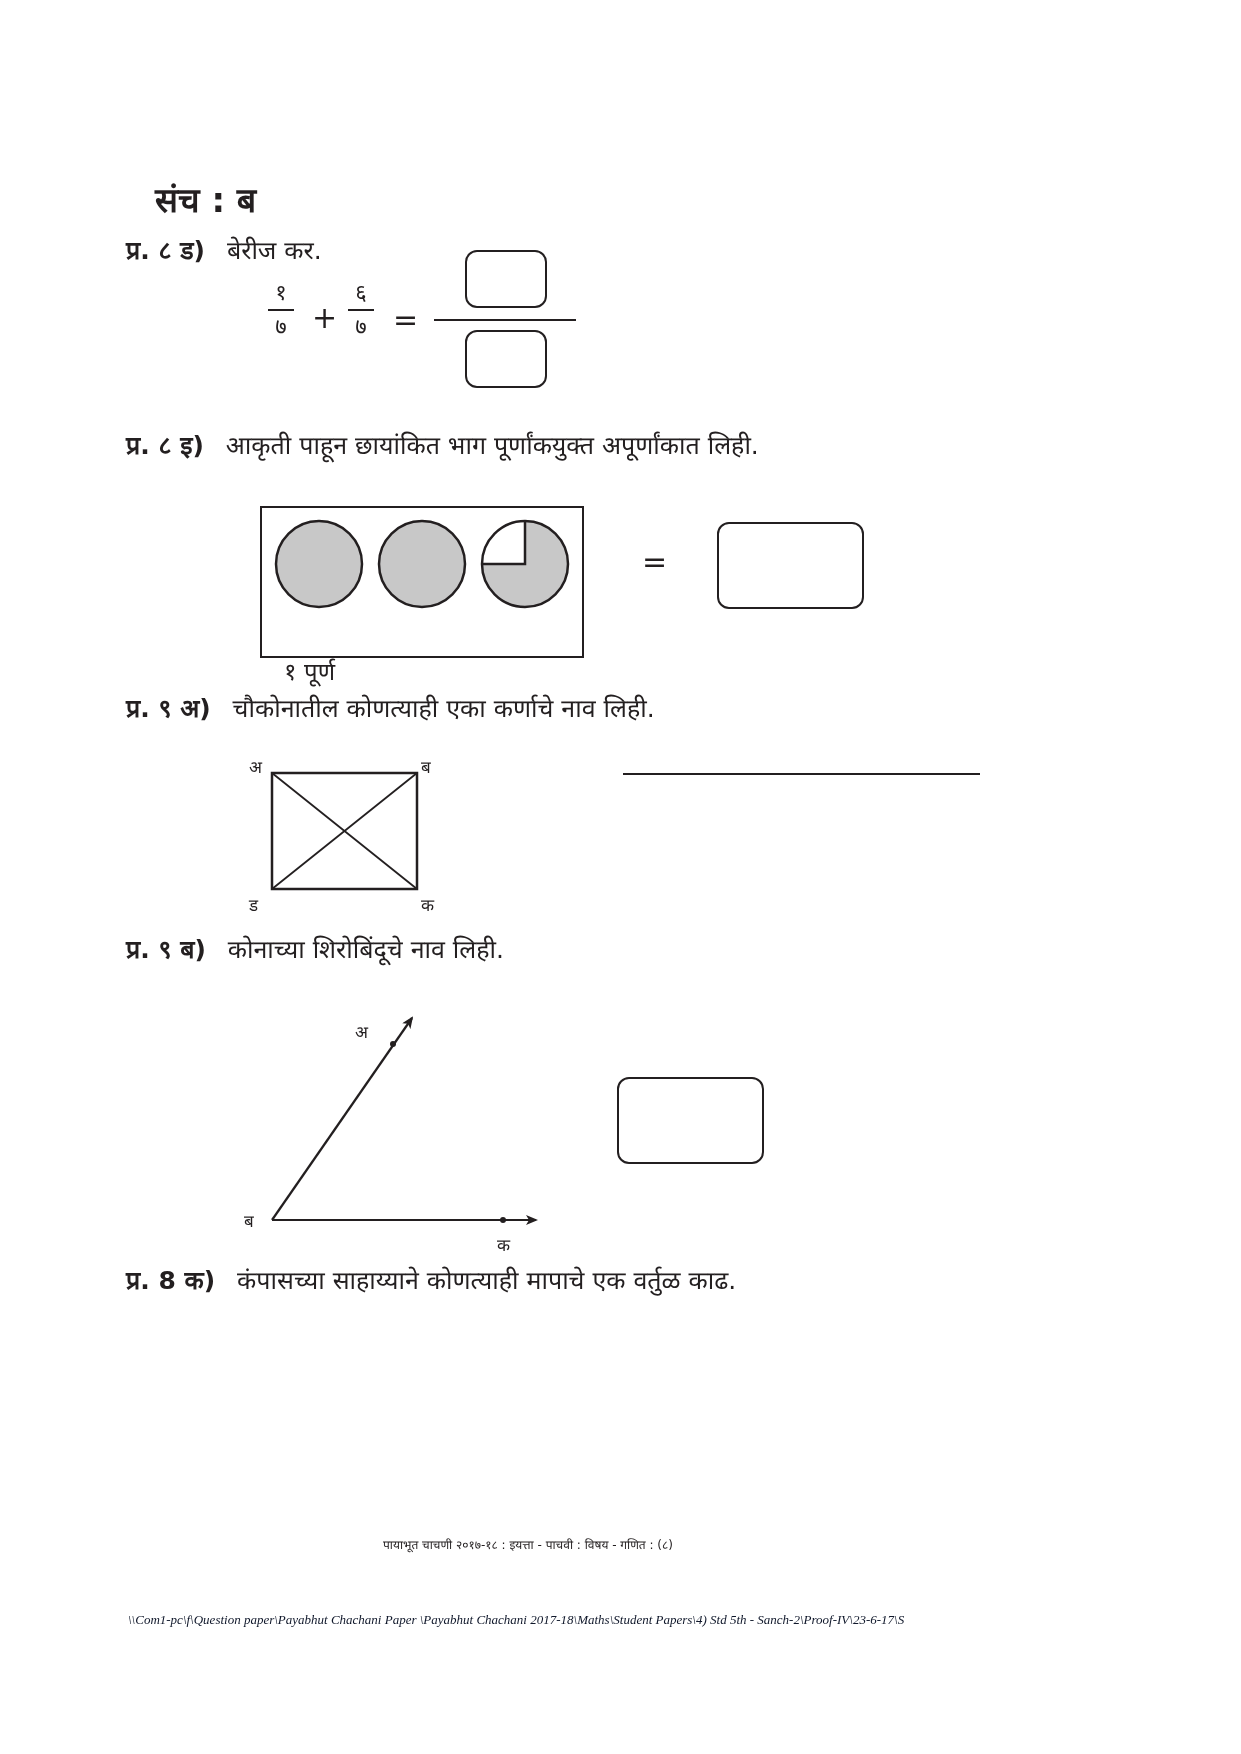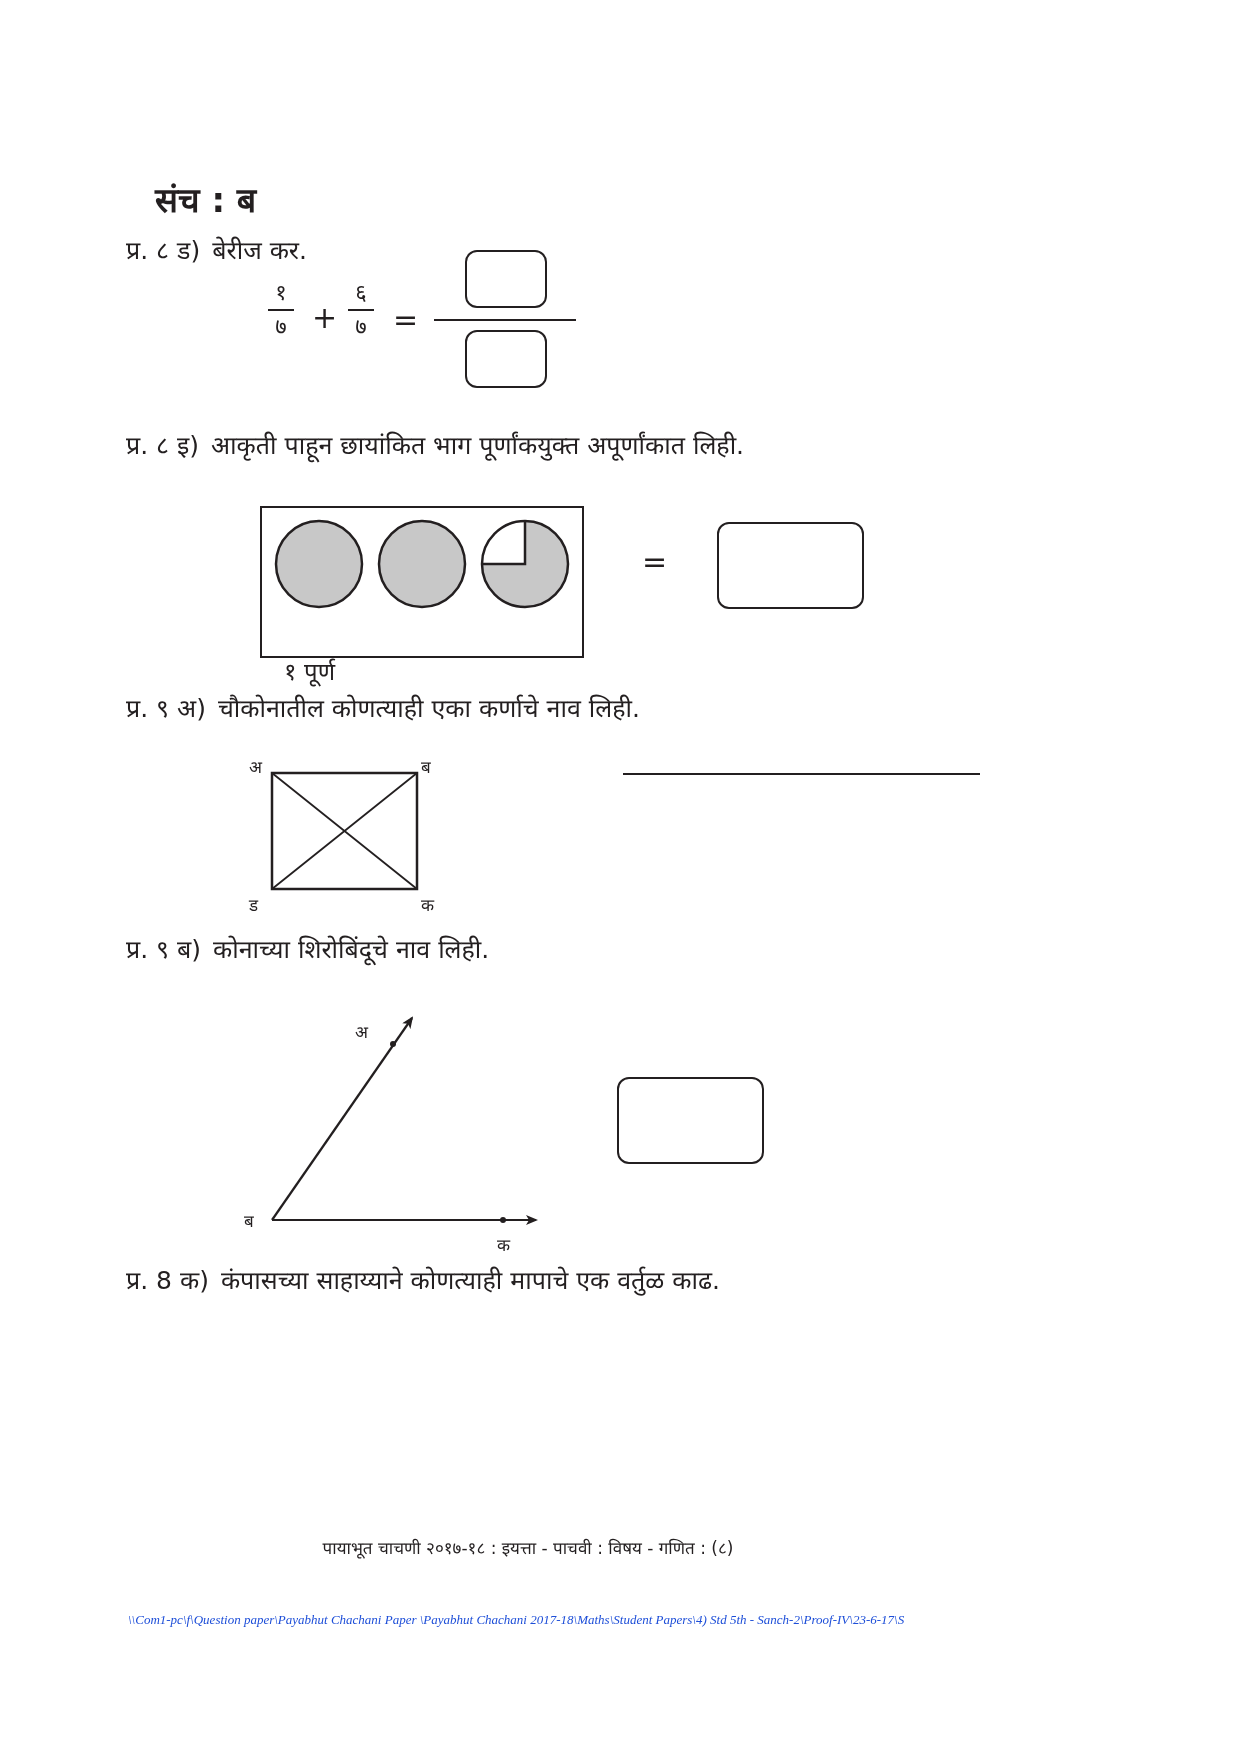--- a/index.html
+++ b/index.html
@@ -1,35 +1,35 @@
 <!DOCTYPE html>
 <html><head>
   <meta charset="utf-8">
   <style>
     html, body { margin: 0; padding: 0; background: #ffffff; }
     body { width: 1241px; height: 1754px; position: relative; overflow: hidden;
            font-family: "DejaVu Sans", "Liberation Sans", sans-serif; color: #231f20; }
     .abs { position: absolute; }
     .set-title { left: 126px; top: 176px; font-size: 34px; font-weight: bold; white-space: nowrap; margin-left: 29px; }
     .q { left: 126px; font-size: 25px; white-space: nowrap; }
-    .q .qno { font-weight: normal; margin-right: 4px; }
+    .q .qno { font-weight: bold; margin-right: 14px; }
     .q .qtext { font-weight: normal; }
     .frac { position: absolute; text-align: center; font-size: 22px; line-height: 26px; }
     .frac .num { display: block; }
     .frac .bar { display: block; height: 2px; background: #231f20; margin: 3px 0; }
     .frac .den { display: block; }
     .op { position: absolute; font-size: 30px; }
     .answer-box { position: absolute; border: 2.5px solid #231f20; border-radius: 12px; box-sizing: border-box; background: #fff; }
     .fraction-line { position: absolute; height: 2px; background: #231f20; }
     .shape-frame { position: absolute; border: 2.5px solid #231f20; box-sizing: border-box; }
     .label { position: absolute; font-size: 17px; }
     .whole-label { position: absolute; font-size: 24px; margin-top: 44px; }
     .answer-line { position: absolute; height: 2px; background: #231f20; }
-    .footer { position: absolute; left: 0; width: 1056px; text-align: center; top: 1536px; font-size: 17px; }
-    .filepath { position: absolute; left: 128px; top: 1612px; font-family: "Liberation Serif", serif; font-style: italic; font-size: 13px; white-space: nowrap; color: #1d4ed8; }
+    .footer { position: absolute; left: 0; width: 1056px; text-align: center; top: 1536px; font-size: 12px; }
+    .filepath { position: absolute; left: 128px; top: 1612px; font-family: "Liberation Serif", serif; font-style: italic; font-size: 13px; white-space: nowrap; color: #0f172a; }
     svg { position: absolute; overflow: visible; }
   </style>
 </head>
 <body>
 
 <div class="abs set-title">संच : ब</div>
 
 <div class="abs q" style="top:232px;">
   <span class="qno">प्र. ८ ड)</span>
   <span class="qtext">बेरीज कर.</span>

